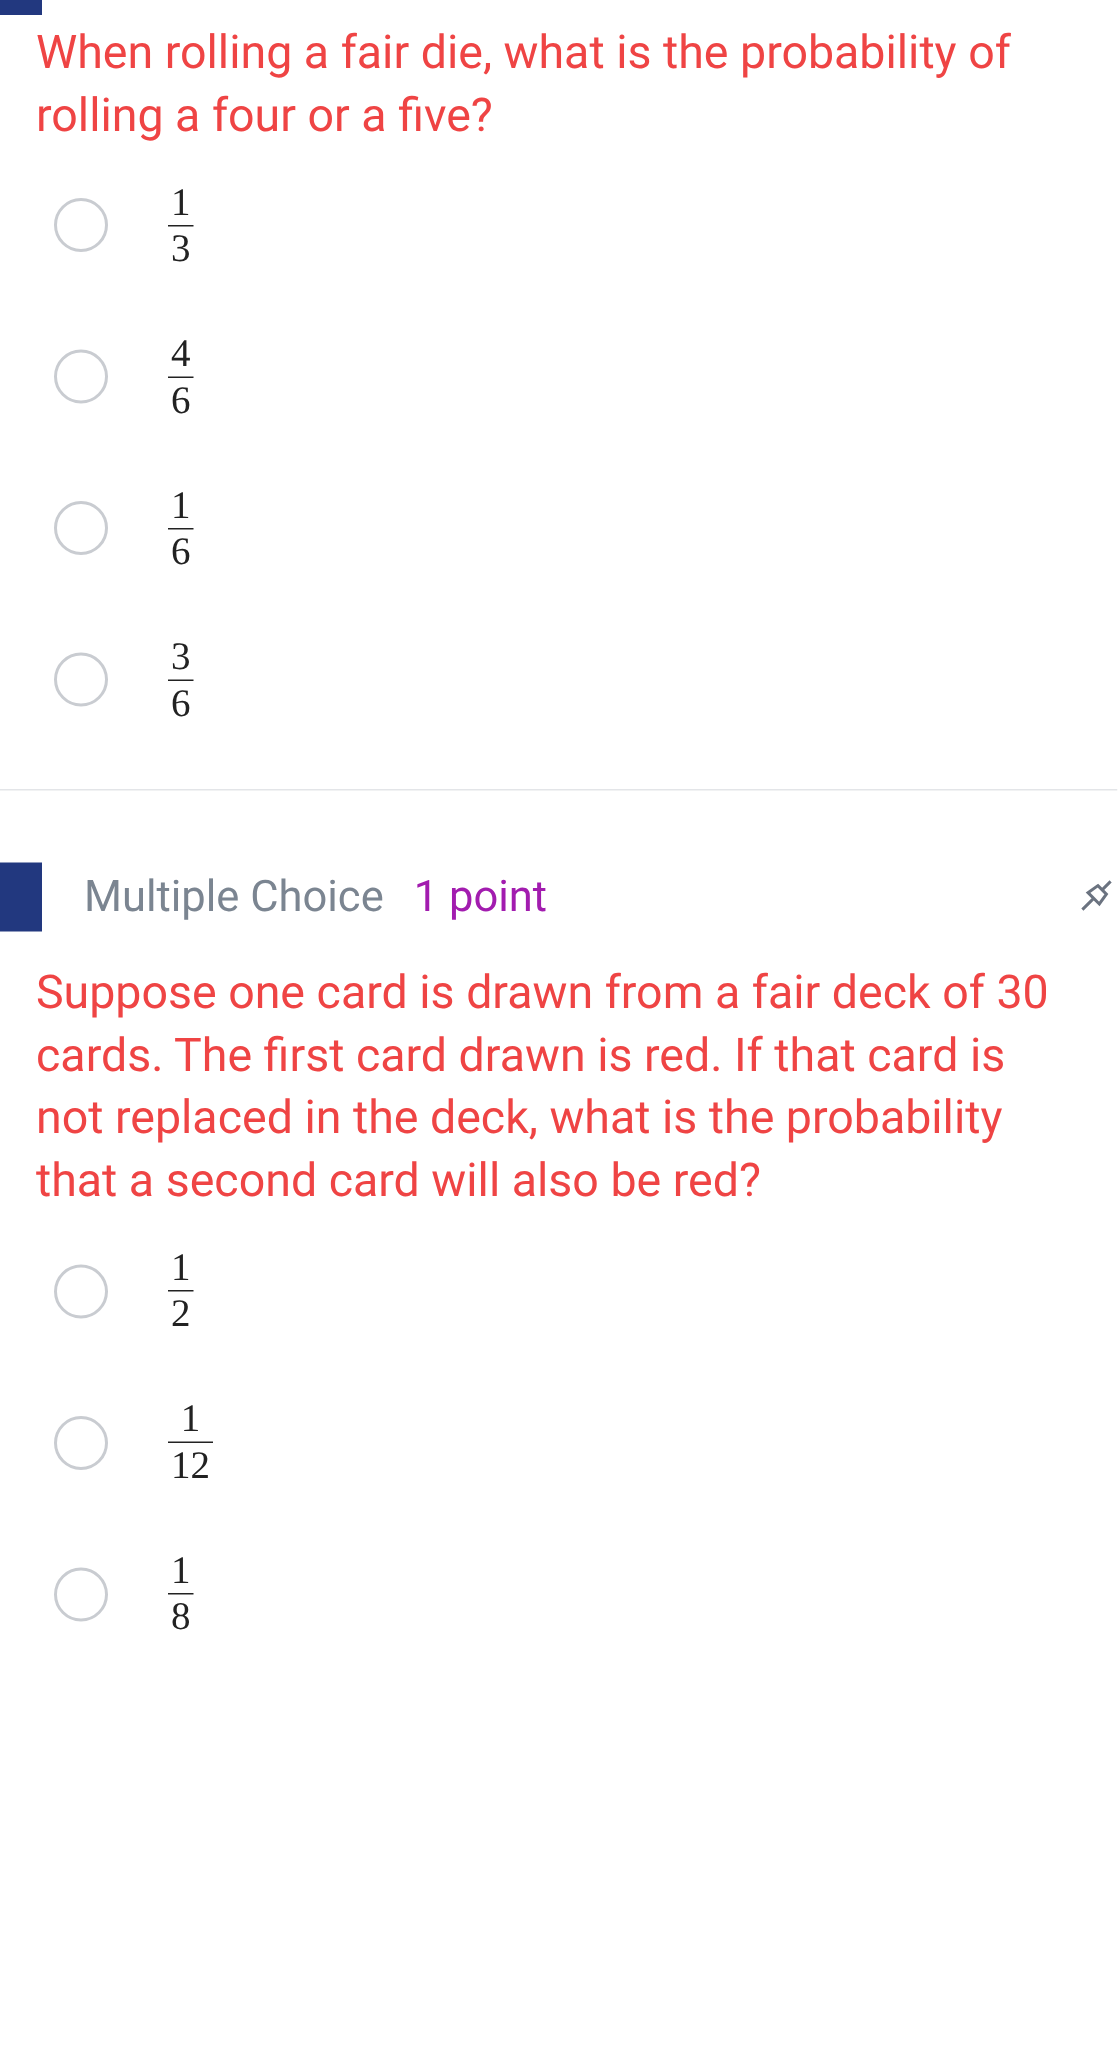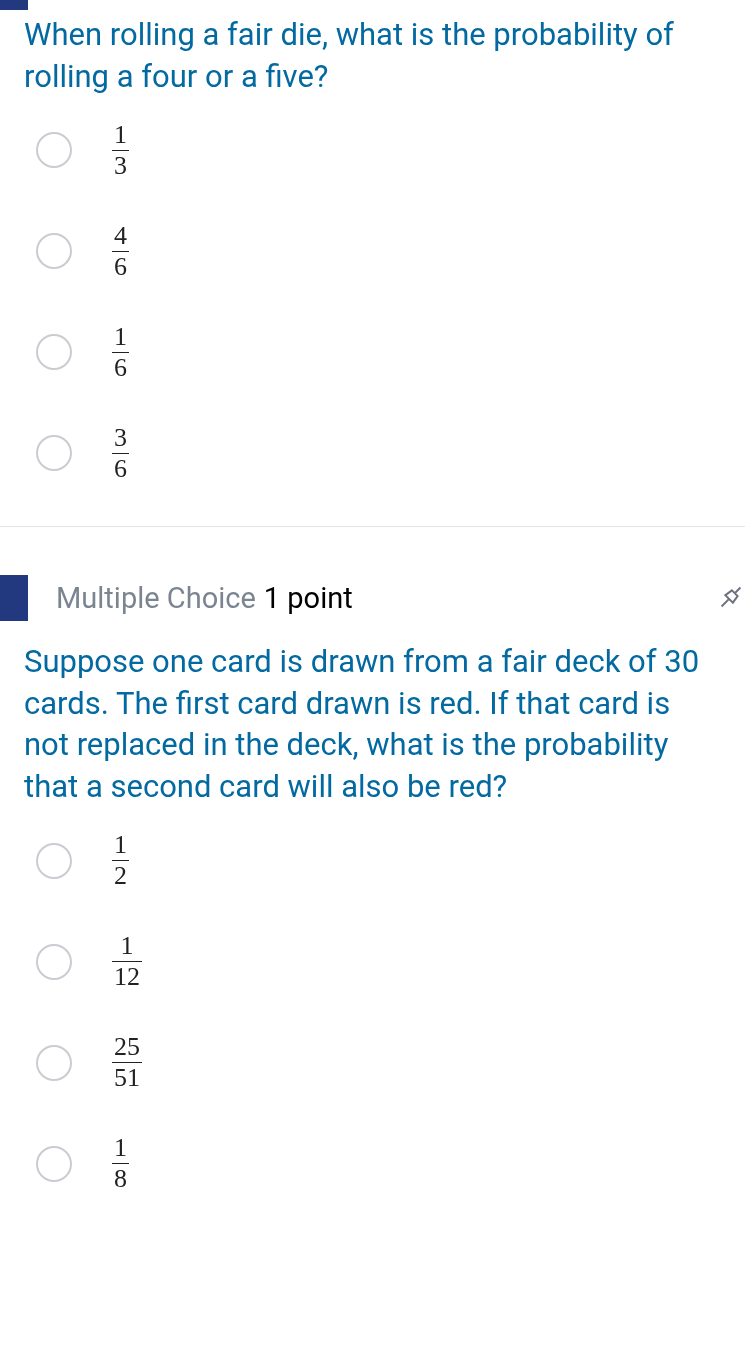--- a/index.html
+++ b/index.html
@@ -13,21 +13,21 @@
     color: #333a42;
     width: 745px;
     overflow-x: hidden;
   }
   .question-block {
     padding: 0 24px;
   }
   .question-text {
     font-size: 31px;
     line-height: 1.35;
-    color: #0369a1;
+    color: #ef4444;
     margin-bottom: 24px;
     font-weight: 400;
   }
   .options {
     display: flex;
     flex-direction: column;
     gap: 44px;
     margin-bottom: 44px;
     padding-left: 12px;
   }
@@ -79,23 +79,23 @@
     background: #22387f;
     margin-right: 28px;
   }
   .header-text {
     font-size: 29px;
     color: #7b8591;
     font-weight: 400;
   }
   .header-points {
     font-size: 29px;
-    color: #000000;
+    color: #a21caf;
     font-weight: 400;
-    margin-left: 8px;
+    margin-left: 20px;
   }
   .pin-icon {
     position: absolute;
     right: -4px;
     top: 52px;
     width: 36px;
     height: 36px;
     display: flex;
     align-items: center;
     justify-content: center;
@@ -187,26 +187,19 @@
       <div class="option-row">
         <div class="radio-circle"></div>
         <div class="fraction">
           <span class="num">1</span>
           <span class="den">12</span>
         </div>
       </div>
       <div class="option-row">
         <div class="radio-circle"></div>
         <div class="fraction">
-          <span class="num">25</span>
-          <span class="den">51</span>
-        </div>
-      </div>
-      <div class="option-row">
-        <div class="radio-circle"></div>
-        <div class="fraction">
           <span class="num">1</span>
           <span class="den">8</span>
         </div>
       </div>
     </div>
   </div>
 </div>
 
 </body></html>

